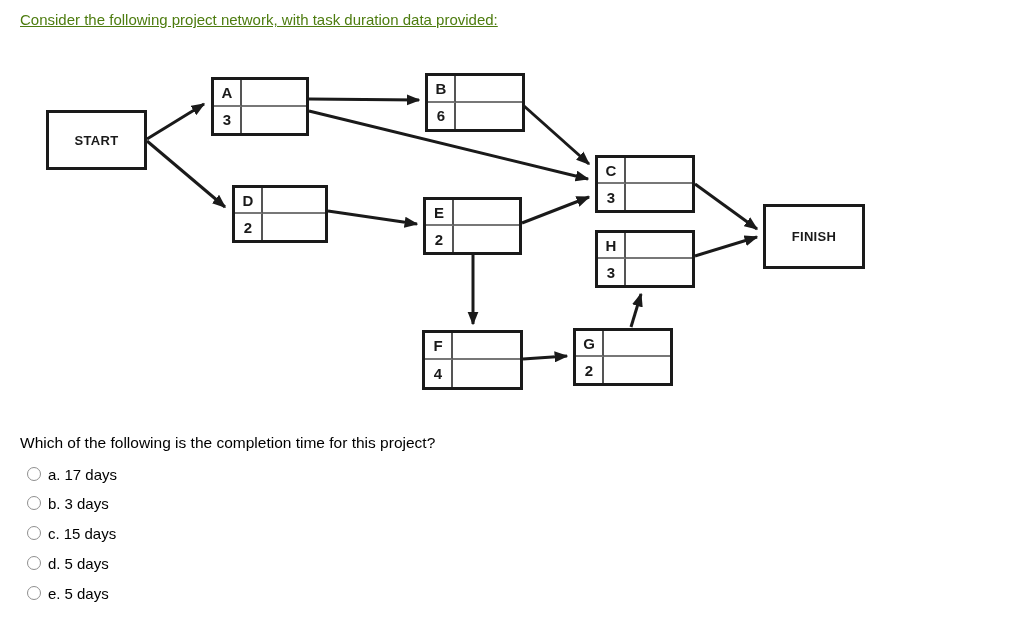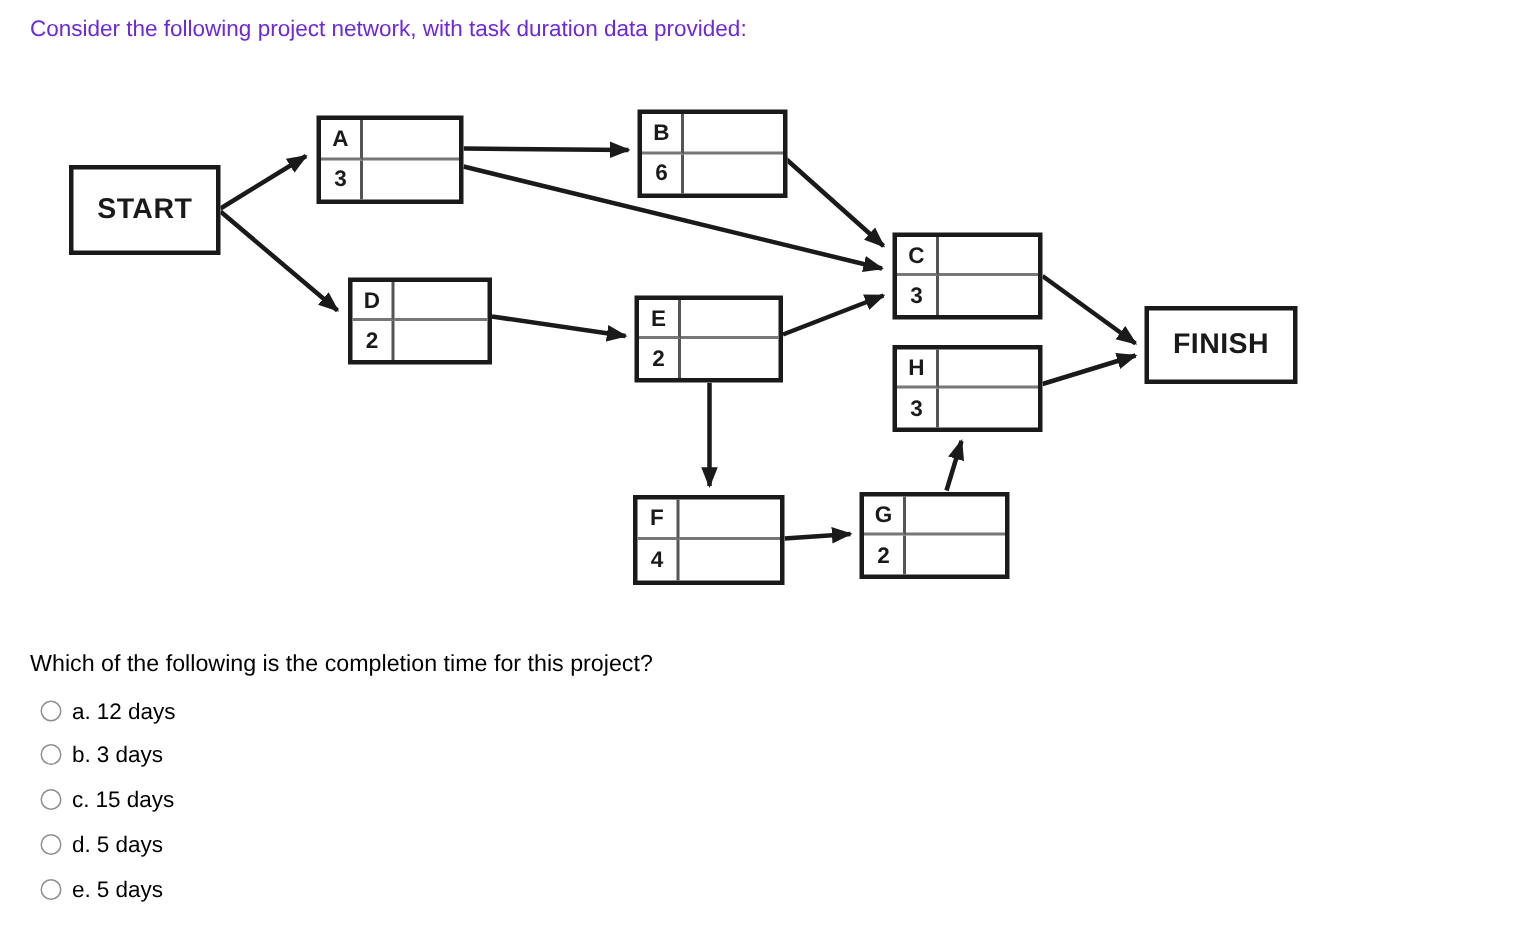--- a/index.html
+++ b/index.html
@@ -5,34 +5,34 @@
   html,body{margin:0;padding:0;background:#ffffff;}
   body{
     position:relative;
     width:1024px;height:633px;
     font-family:"Liberation Sans", sans-serif;
     color:#111;
     overflow:hidden;
   }
   .title{
     position:absolute;left:20px;top:10px;
-    font-size:15px;line-height:19px;color:#6d28d9;
+    font-size:15px;line-height:19px;color:#4d7c0f;text-decoration:underline;
   }
   
   .diagram-layer{position:absolute;left:0;top:0;width:1024px;height:633px;}
   svg.arrows{position:absolute;left:0;top:0;}
   .node{
     position:absolute;
     background:#fff;
     border:3px solid #1a1a1a;
     box-sizing:border-box;
   }
   .plain-node{
     display:flex;align-items:center;justify-content:center;
-    font-weight:bold;font-size:19px;color:#1a1a1a;
+    font-weight:bold;font-size:13px;color:#1a1a1a;
     letter-spacing:.3px;
   }
   .task-node{
     display:grid;
     grid-template-columns:28px 1fr;
     grid-template-rows:1fr 1fr;
   }
   .task-node .cell{box-sizing:border-box;}
   .task-node .tl{border-right:2px solid #555;border-bottom:2px solid #777;
     display:flex;align-items:center;justify-content:center;
@@ -140,30 +140,30 @@
     <div class="cell br"></div>
   </div>
 
   <div class="node task-node" style="left:573px;top:328px;width:100px;height:58px;">
     <div class="cell tl">G</div>
     <div class="cell tr"></div>
     <div class="cell bl">2</div>
     <div class="cell br"></div>
   </div>
 
-  <div class="node plain-node" style="left:763px;top:204px;width:102px;height:52px;">FINISH</div>
+  <div class="node plain-node" style="left:763px;top:204px;width:102px;height:65px;">FINISH</div>
 
 </div>
 
 <div class="question">Which of the following is the completion time for this project?</div>
 
 <div class="option" style="top:464px;">
   <span class="radio"></span>
   <span class="opt-letter">a.</span>
-  <span>12 days</span>
+  <span>17 days</span>
 </div>
 <div class="option" style="top:493px;">
   <span class="radio"></span>
   <span class="opt-letter">b.</span>
   <span>3 days</span>
 </div>
 <div class="option" style="top:523px;">
   <span class="radio"></span>
   <span class="opt-letter">c.</span>
   <span>15 days</span>

